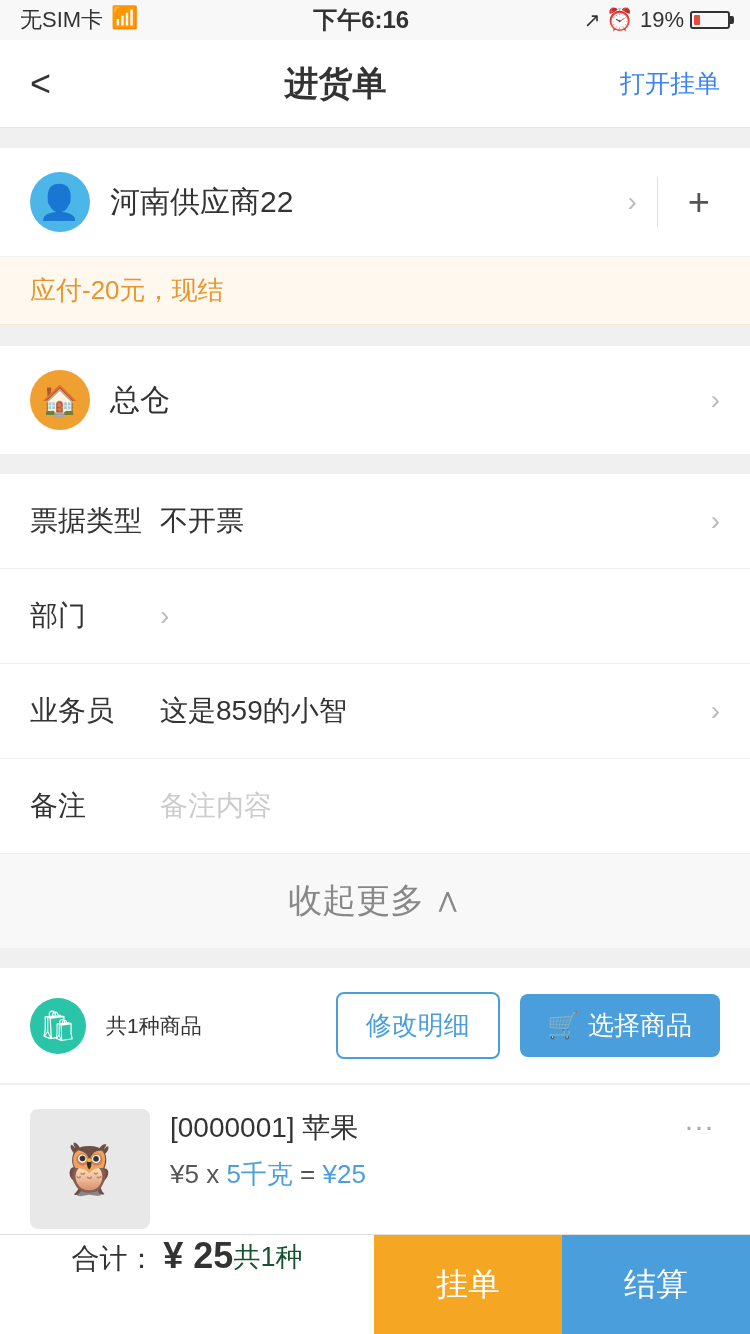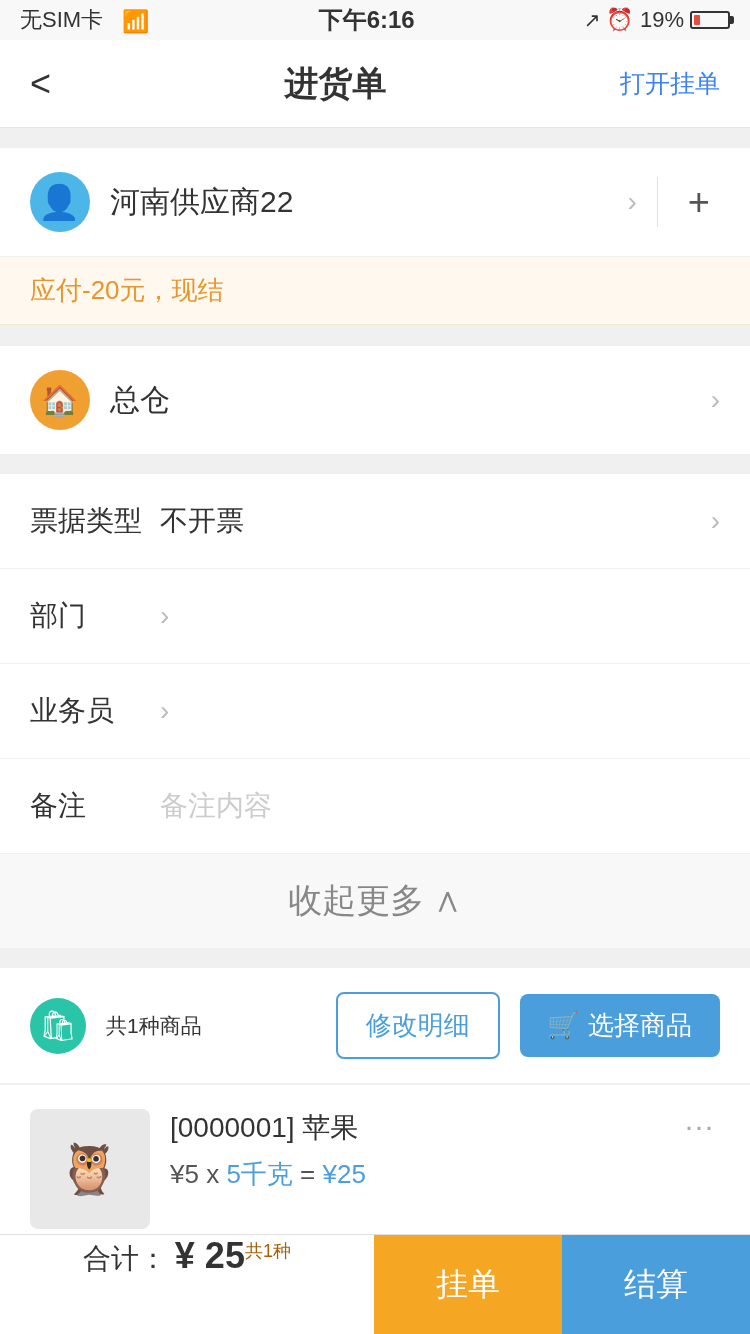--- a/index.html
+++ b/index.html
@@ -18,21 +18,21 @@
       width: 750px;
       height: 40px;
       background: #f8f8f8;
       display: flex;
       align-items: center;
       justify-content: space-between;
       padding: 0 20px;
       font-size: 22px;
       color: #333;
     }
-    .status-left { display: flex; align-items: flex-end; gap: 19px; }
+    .status-left { display: flex; align-items: flex-start; gap: 8px; }
     .status-center { font-weight: 600; font-size: 24px; }
     .status-right { display: flex; align-items: center; gap: 6px; font-size: 22px; }
     .battery-icon {
       width: 40px; height: 18px;
       border: 2px solid #333;
       border-radius: 3px;
       position: relative;
       display: inline-flex;
       align-items: center;
       padding: 2px;
@@ -316,22 +316,22 @@
       background: #fff;
       border-top: 1px solid #e0e0e0;
     }
     .total-section {
       flex: 1;
       display: flex;
       justify-content: center;
       padding: 0 30px;
     }
     .total-sub {
-      font-size: 18px;
-      color: #a16207;
+      font-size: 27px;
+      color: #14532d;
       margin-top: 4px;
     }
     .total-amount {
       font-size: 36px;
       font-weight: 600;
       color: #333;
     }
     .btn-hang {
       width: 188px;
       background: #f5a623;
@@ -415,20 +415,21 @@
     <span class="chevron">›</span>
   </div>
 
   <div class="form-row">
     <span class="form-label">部门</span>
     <span class="chevron">›</span>
   </div>
 
   <div class="form-row">
     <span class="form-label">业务员</span>
+    <span class="form-value">这是859的小智</span>
     <span class="chevron">›</span>
   </div>
 
   <div class="form-row">
     <span class="form-label">备注</span>
     <span class="form-value form-placeholder">备注内容</span>
   </div>
 </div>
 
 <div class="collapse-row">收起更多 ∧</div>

